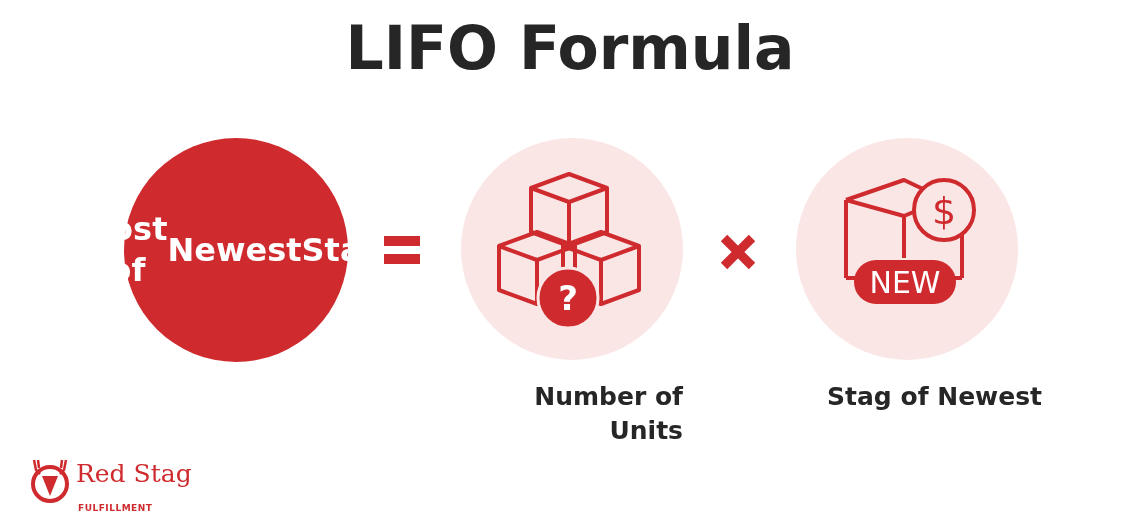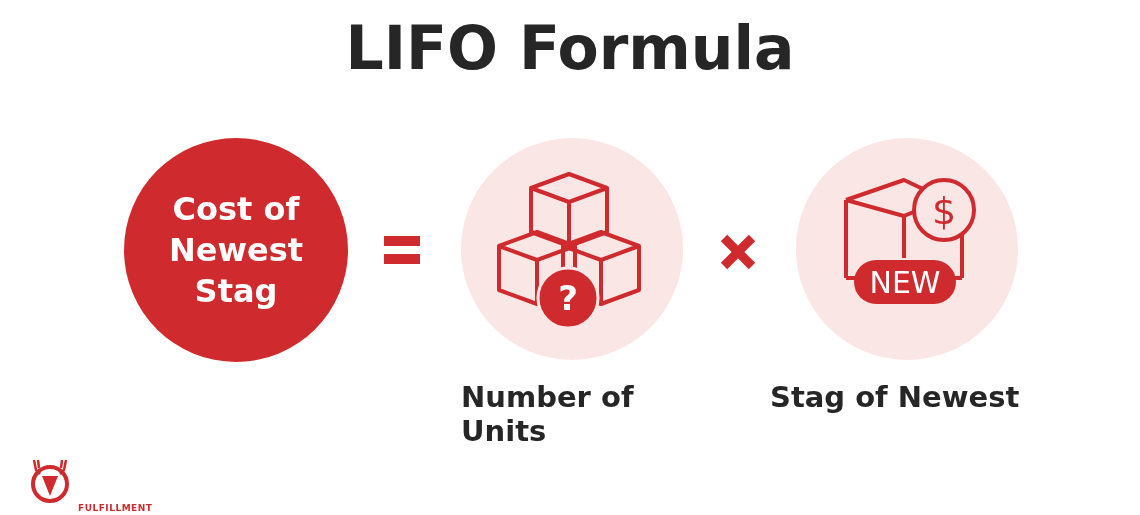--- a/index.html
+++ b/index.html
@@ -9,21 +9,21 @@
     .title {
       position: absolute; left: 0; top: 12px; width: 1140px;
       text-align: center; font-size: 60px; font-weight: bold;
       color: #262626; letter-spacing: 0px; line-height: 72px;
     }
 
     .cogs-circle {
       position: absolute; left: 124px; top: 138px;
       width: 224px; height: 224px; border-radius: 50%;
       background: #cf2a2e;
-      display: flex; flex-direction: column; align-items: center; justify-content: center;
+      display: flex; flex-direction: row; align-items: center; justify-content: center;
     }
     .cogs-circle span {
       display: block; color: #ffffff; font-weight: bold; font-size: 32px; line-height: 41px;
       text-align: center;
     }
 
     .equals {
       position: absolute; left: 384px; top: 236px; width: 36px; height: 28px;
     }
     .equals .bar { position: absolute; left: 0; width: 36px; height: 10px; background: #cf2a2e; }
@@ -36,21 +36,21 @@
     }
     .icon-circle svg { position: absolute; left: 0; top: 0; }
     .units-circle { left: 461px; top: 138px; }
     .newest-circle { left: 796px; top: 138px; }
 
     .times {
       position: absolute; left: 718px; top: 234px; width: 40px; height: 36px;
     }
 
     .label {
-      position: absolute; text-align: left; font-weight: bold; font-size: 29px; line-height: 34px;
+      position: absolute; text-align: right; font-weight: bold; font-size: 25px; line-height: 34px;
       color: #262626;
     }
     .label span { display: block; }
     .units-label { left: 461px; top: 380px; width: 222px; }
     .newest-label { left: 770px; top: 380px; width: 272px; }
 
     .logo {
       position: absolute; left: 26px; top: 456px; width: 170px; height: 50px;
     }
     .logo .brand {
@@ -131,14 +131,15 @@
 <div class="label newest-label">
   <span>Stag of Newest</span>
 </div>
 
 <div class="logo">
   <svg width="50" height="50" viewBox="0 0 50 50">
     <circle cx="24" cy="28" r="17" fill="none" stroke="#cf2a2e" stroke-width="4"></circle>
     <path d="M8 4 L10 14 L14 18 M12 4 L13 12 M40 4 L38 14 L34 18 M36 4 L35 12" stroke="#cf2a2e" stroke-width="2.5" fill="none"></path>
     <path d="M16 20 L24 40 L32 20 Z" fill="#cf2a2e"></path>
   </svg>
+  <div class="brand">Red Stag</div>
   <div class="sub">FULFILLMENT</div>
 </div>
 
 </body></html>

